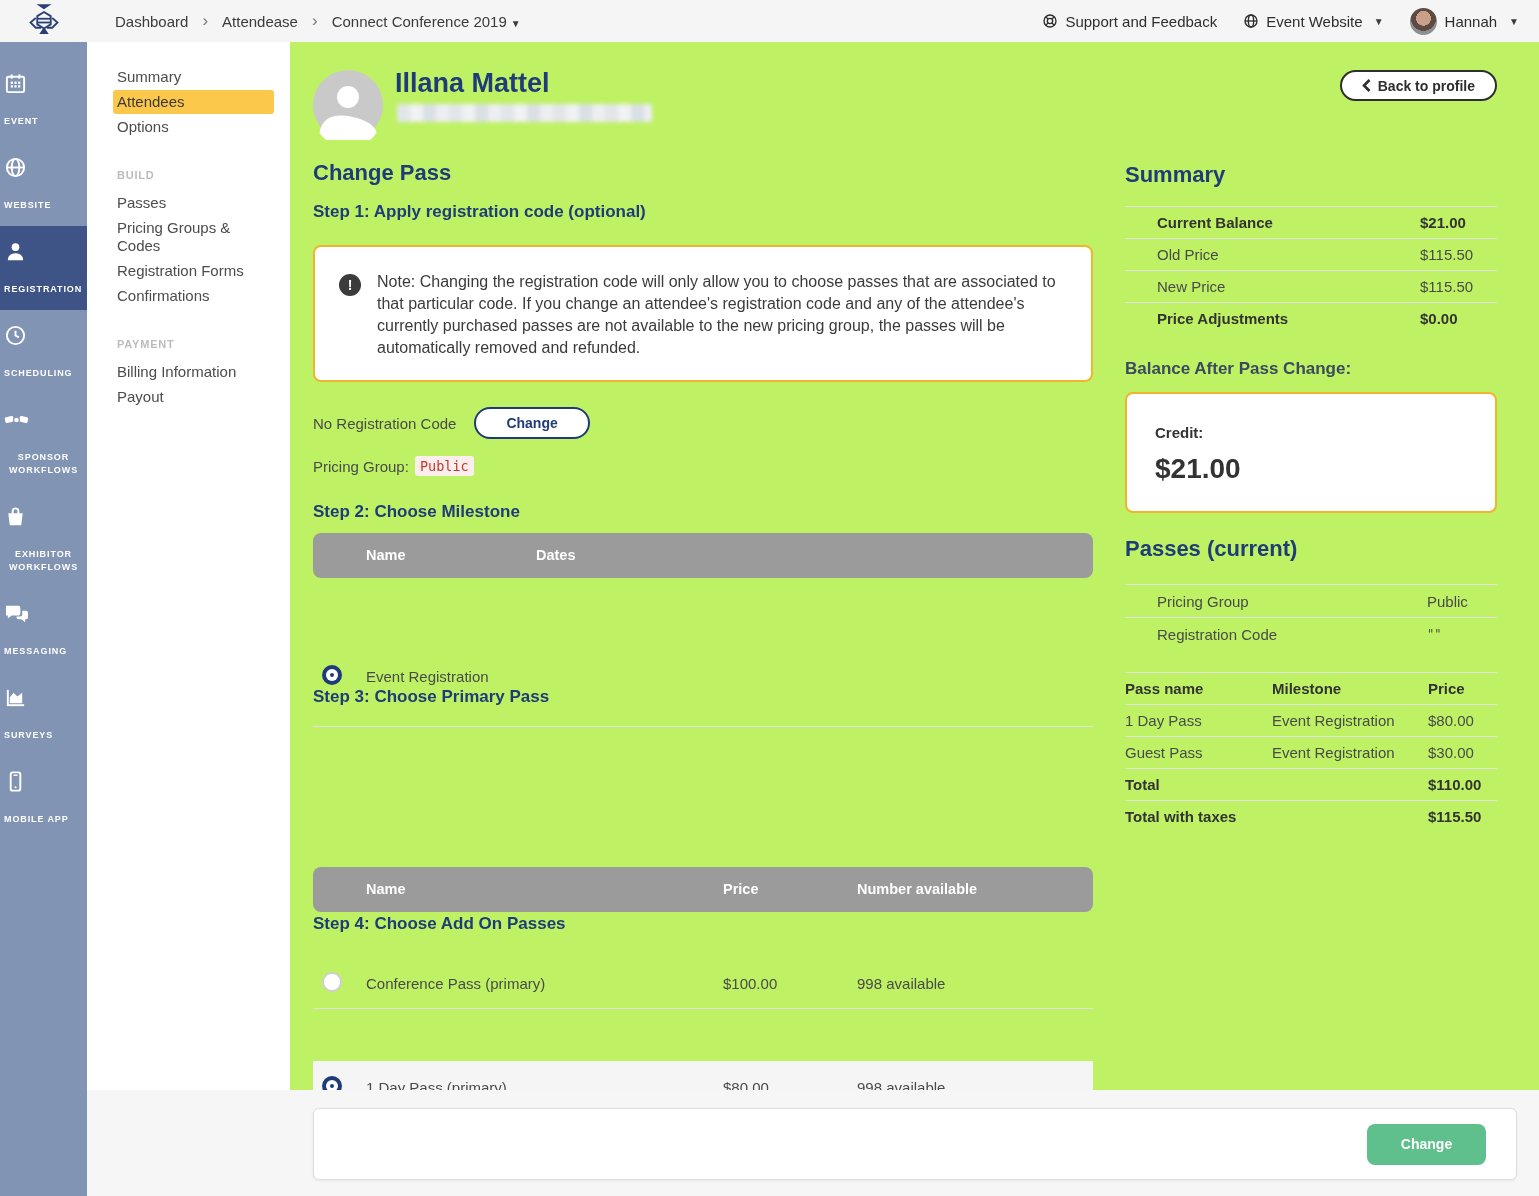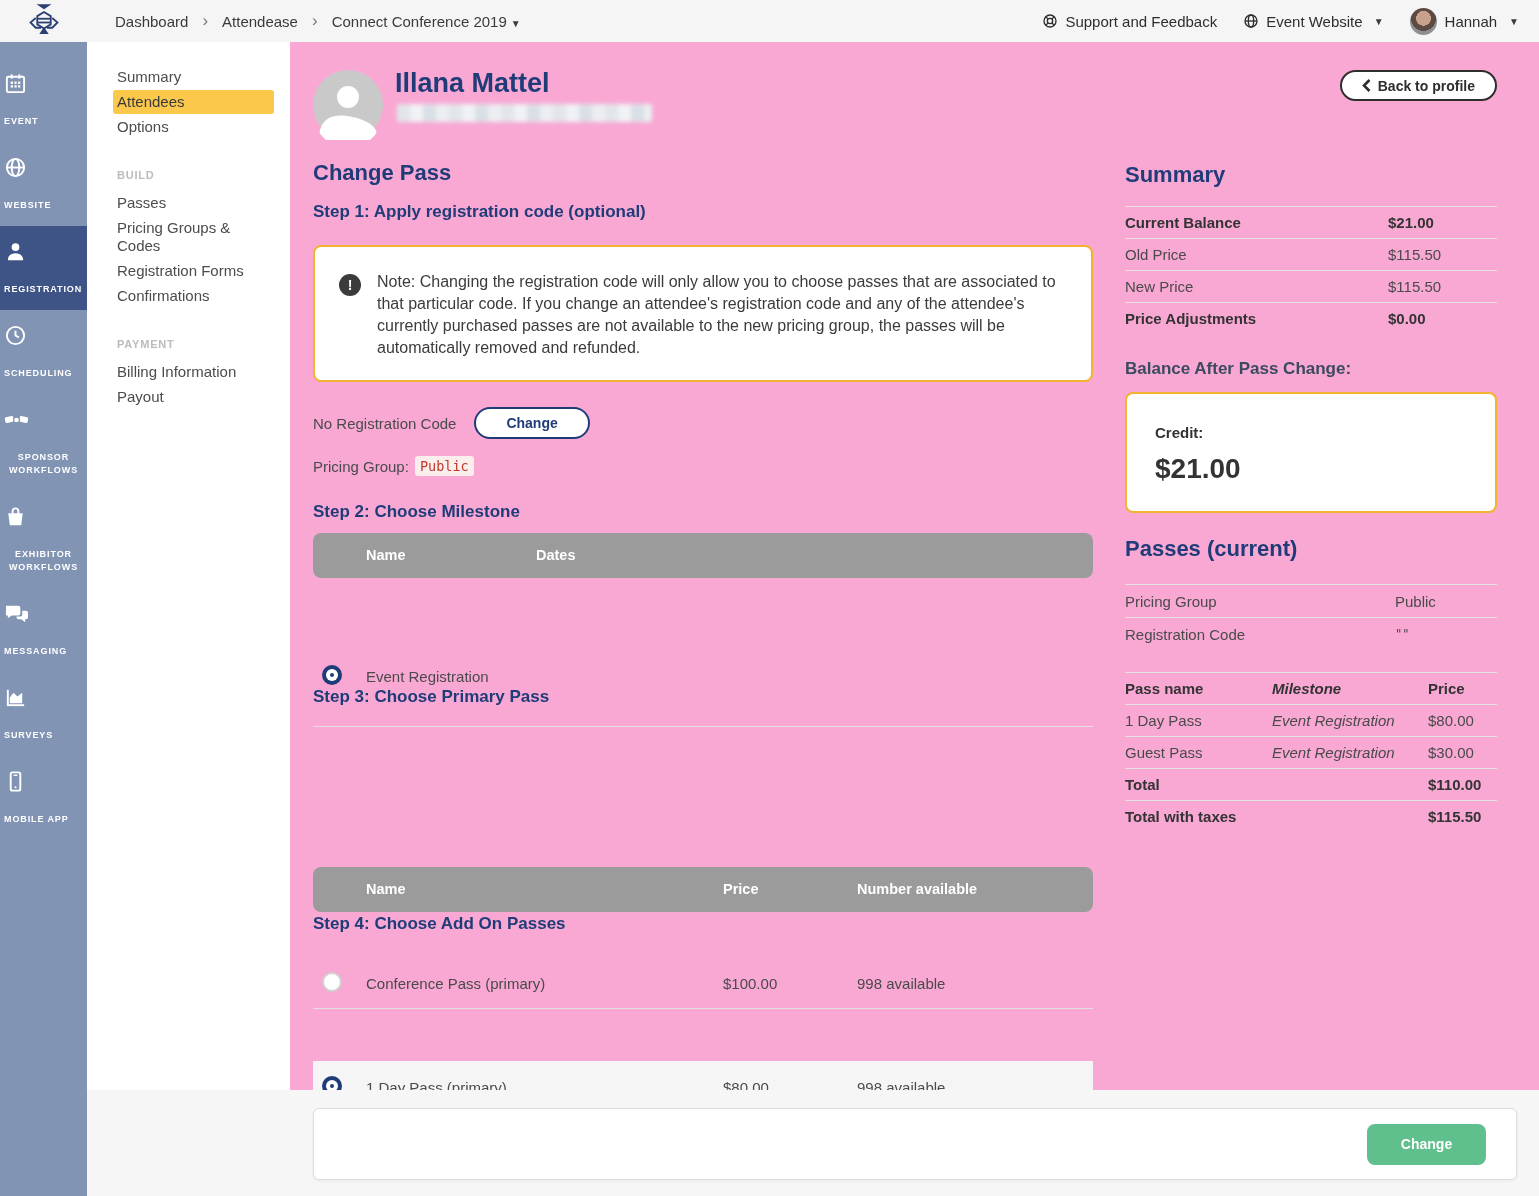--- a/index.html
+++ b/index.html
@@ -46,21 +46,21 @@
   
   .submenu {
     position:absolute; left:87px; top:42px; width:203px; height:1048px;
     background:#fff; z-index:5; padding:23px 16px 0 26px; font-size:15px; color:#4c4c4c;
   }
   .submenu-item { padding:3px 0 3px 4px; margin-bottom:1px; line-height:18px; cursor:pointer; border-radius:3px; }
   .submenu-item.active { background:#fbc84b; color:#3a3a3a; }
   .submenu-heading { font-size:11px; font-weight:bold; color:#bcbcbc; letter-spacing:0.8px; margin:30px 0 10px 4px; }
 
   
-  .main { position:absolute; left:290px; top:42px; width:1249px; height:1154px; background:#f9a8d4; }
+  .main { position:absolute; left:290px; top:42px; width:1249px; height:1154px; background:#bef264; }
 
   .profile-avatar { position:absolute; left:23px; top:28px; width:70px; height:70px; }
   .profile-name { position:absolute; left:105px; top:26px; font-size:27px; font-weight:bold; color:#1f3c78; }
   .email-redacted {
     position:absolute; left:107px; top:62px; width:255px; height:18px; border-radius:2px;
     background:repeating-linear-gradient(90deg,#e2e5ea 0 13px,#f0f2f5 13px 26px,#dadfe5 26px 39px,#ecEEf2 39px 52px);
     filter:blur(2px);
   }
   .back-btn {
     position:absolute; right:42px; top:28px; height:31px;
@@ -115,33 +115,33 @@
   .radio.selected::before { content:""; position:absolute; inset:6px; border-radius:50%; background:#1f3c78; z-index:1; }
 
   .badge {
     display:inline-block; background:#9b9b9b; color:#fff; font-size:12px; font-weight:bold;
     padding:3px 12px 4px; border-radius:12px; margin-left:10px; vertical-align:1px;
   }
   .date-arrow { font-weight:bold; color:#3b3b3b; padding:0 4px; }
 
   
   .sum-row { display:flex; height:32px; align-items:center; border-top:1px solid #e2e2e2; font-size:15px; color:#4a4a4a; }
-  .sum-row .lbl { width:263px; }
+  .sum-row .lbl { width:263px;margin-left:32px; }
   .sum-row.bold { font-weight:bold; color:#333; }
 
   .credit-box {
     position:absolute; left:0; top:350px; width:372px; height:121px;
     border:2px solid #f2b331; border-radius:8px; background:#fff; padding:30px 28px 0;
   }
   .credit-label { font-size:15px; font-weight:bold; color:#333; }
   .credit-value { font-size:28px; font-weight:bold; color:#333; margin-top:12px; }
 
   .pass-row { display:flex; height:32px; align-items:center; border-top:1px solid #e2e2e2; font-size:15px; color:#4a4a4a; }
   .pass-row .c1 { width:147px; }
-  .pass-row .c2 { width:156px;font-style:italic; }
+  .pass-row .c2 { width:156px; }
   .pass-row.head, .pass-row.bold { font-weight:bold; color:#333; }
 
   .balance-heading { font-size:17px; font-weight:bold; color:#3c4a5f; }
 
   
   .action-footer {
     position:absolute; left:87px; top:1090px; width:1452px; height:106px;
     background:#f6f6f7; z-index:8;
   }
   .footer-box {

